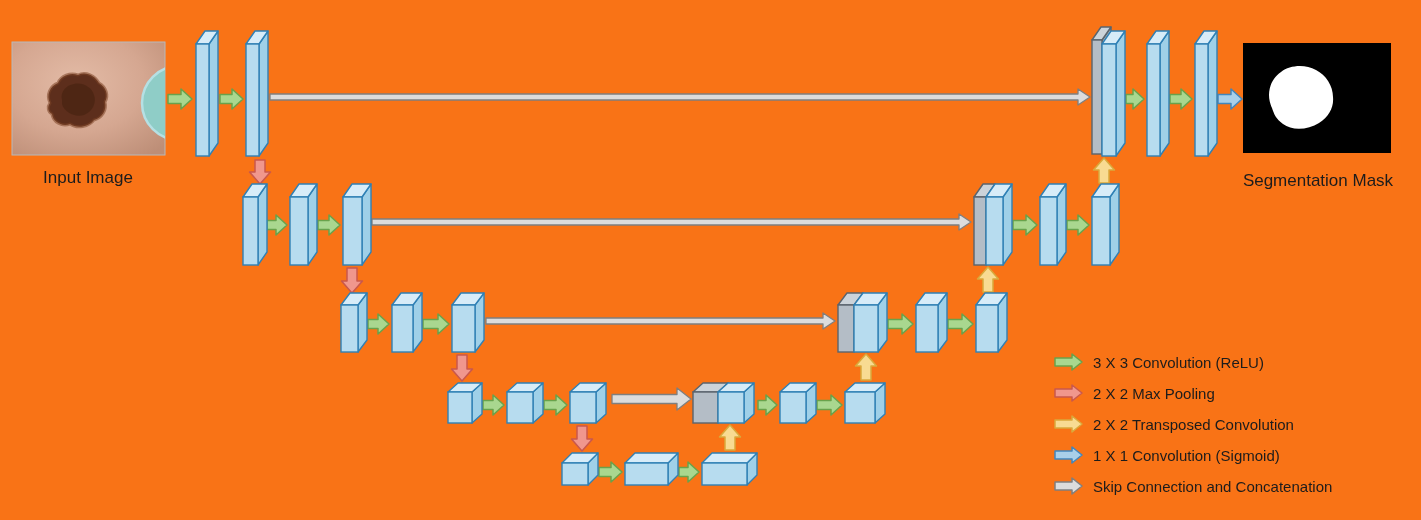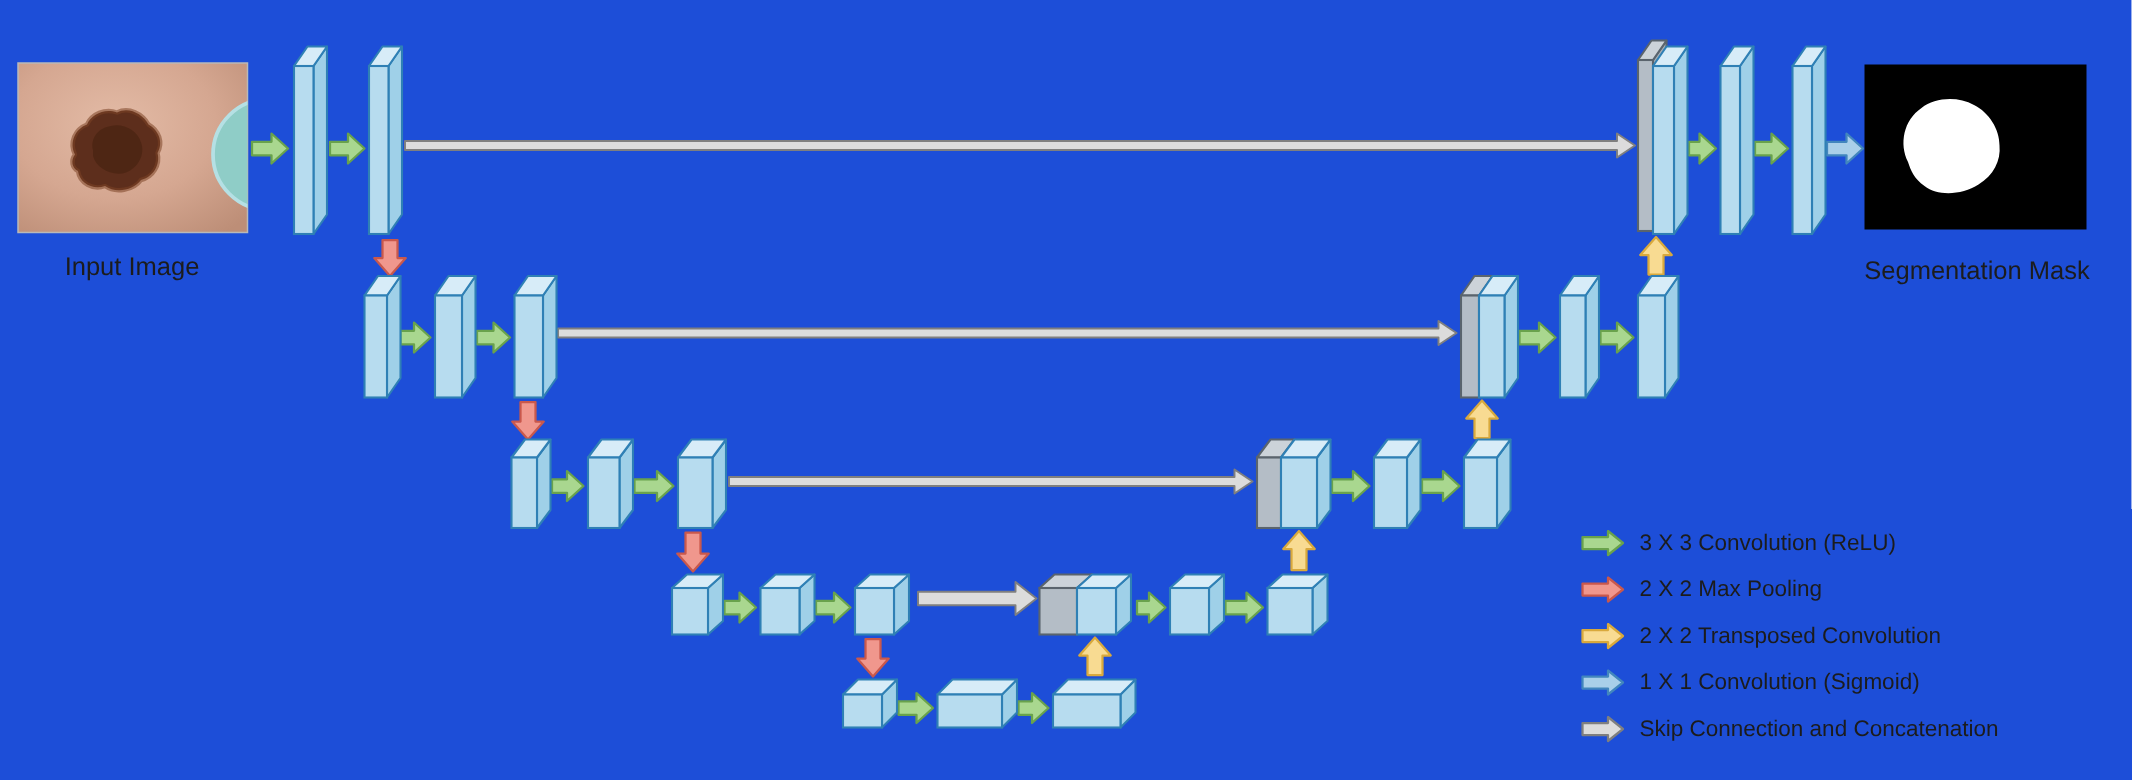--- a/index.html
+++ b/index.html
@@ -1,20 +1,20 @@
 <!DOCTYPE html>
 <html><head>
 <meta charset="utf-8">
 <style>
   html, body { margin: 0; padding: 0; background: #ffffff; }
   .stage {
     position: relative;
     width: 1421px;
     height: 520px;
-    background: #1d4ed8;
+    background: #f97316;
     overflow: hidden;
     font-family: "Liberation Sans", sans-serif;
   }
   svg text {
     font-family: "Liberation Sans", sans-serif;
     fill: #1c1c1c;
   }
   .caption { font-size: 17px; }
   .legend-text { font-size: 15px; }
 </style>

